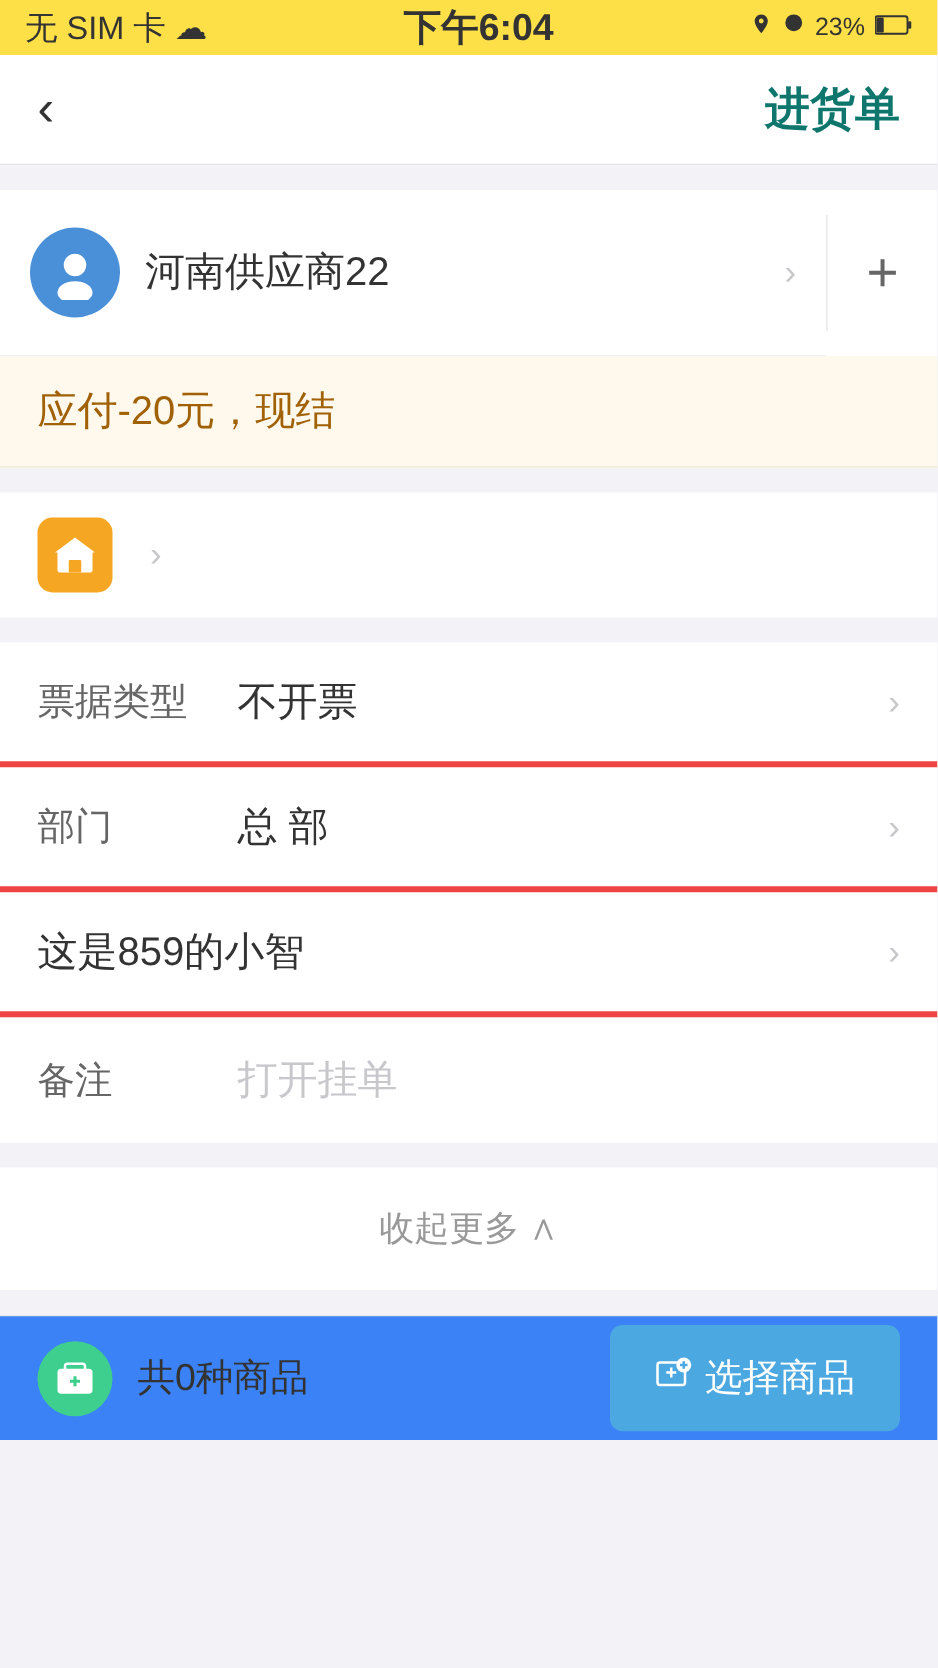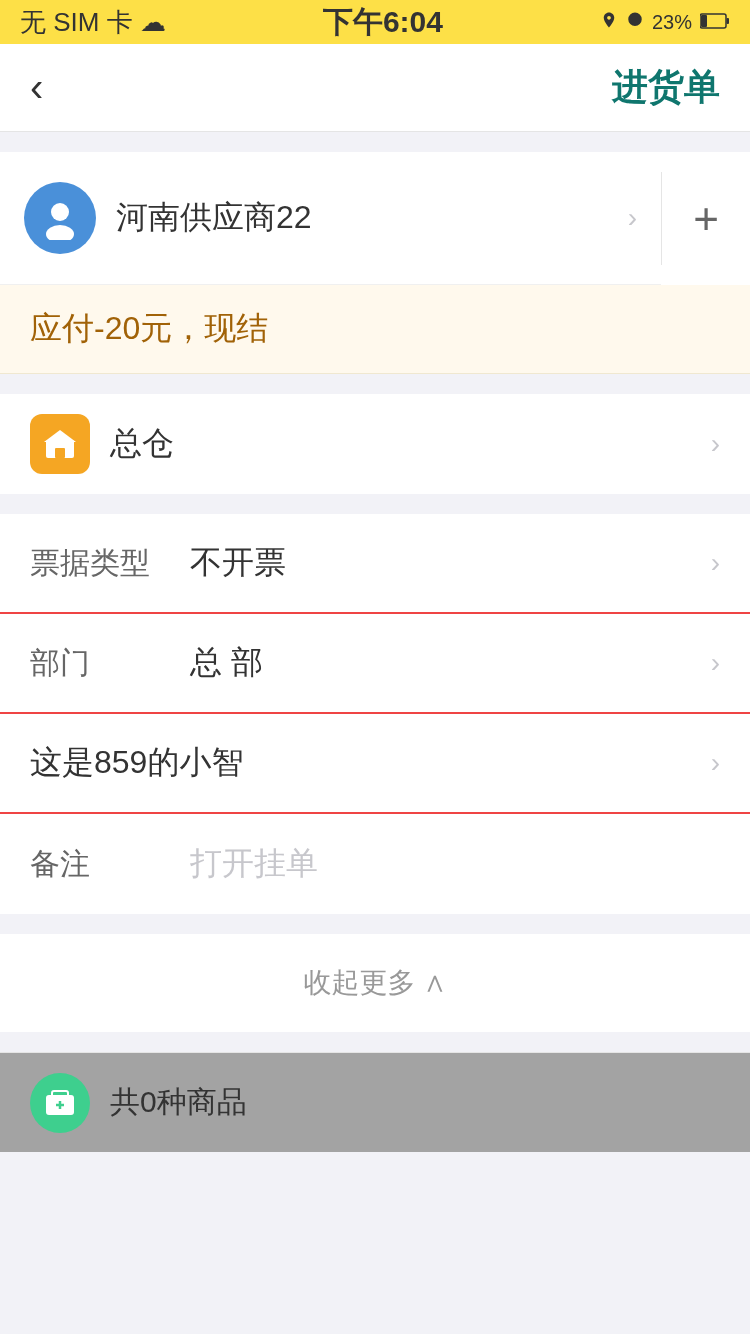--- a/index.html
+++ b/index.html
@@ -141,21 +141,21 @@
       margin-bottom: 20px;
     }
 
     
     .row {
       display: flex;
       align-items: center;
       padding: 0 30px;
       height: 100px;
       background: #fff;
-      border-bottom: 2px solid #ef4444;
+      border-bottom: 5px solid #ef4444;
       cursor: pointer;
     }
     .row:last-child {
       border-bottom: none;
     }
     .row-icon {
       width: 60px;
       height: 60px;
       border-radius: 12px;
       background: #f5a623;
@@ -196,21 +196,21 @@
       padding: 30px;
       cursor: pointer;
       color: #999;
       font-size: 28px;
       gap: 8px;
       margin-bottom: 20px;
     }
 
     
     .bottom-bar {
-      background: #a3a3a3;
+      background: #3b82f6;
       display: flex;
       align-items: center;
       padding: 0 30px;
       height: 100px;
       border-top: 1px solid #e5e5e5;
     }
     .product-count-icon {
       width: 60px;
       height: 60px;
       border-radius: 50%;
@@ -303,21 +303,20 @@
 
   <div class="section">
     <div class="row">
       <div class="row-icon">
         <svg viewBox="0 0 36 36" fill="none" xmlns="http://www.w3.org/2000/svg">
           <rect x="4" y="14" width="28" height="18" rx="2" fill="#fff"></rect>
           <polygon points="2,16 18,4 34,16" fill="#fff"></polygon>
           <rect x="13" y="22" width="10" height="10" rx="1" fill="#f5a623"></rect>
         </svg>
       </div>
-      <div class="row-value">总仓</div>
       <div class="chevron-right">›</div>
     </div>
   </div>
 
   <div class="form-section">
 
     <div class="row">
       <div class="row-label">票据类型</div>
       <div class="row-value">不开票</div>
       <div class="chevron-right">›</div>
@@ -347,17 +346,30 @@
   <div class="bottom-bar">
     <div class="product-count-icon">
       <svg width="36" height="36" viewBox="0 0 36 36" fill="none">
         <rect x="4" y="10" width="28" height="20" rx="3" fill="#fff"></rect>
         <rect x="10" y="6" width="16" height="8" rx="2" stroke="#fff" stroke-width="2" fill="none"></rect>
         <line x1="18" y1="16" x2="18" y2="24" stroke="#3ecf8e" stroke-width="2.5"></line>
         <line x1="14" y1="20" x2="22" y2="20" stroke="#3ecf8e" stroke-width="2.5"></line>
       </svg>
     </div>
     <div class="product-count-text">共0种商品</div>
+    <button class="select-product-btn">
+      <span>
+        <svg width="30" height="30" viewBox="0 0 30 30" fill="none">
+          <rect x="2" y="6" width="22" height="18" rx="2" stroke="#fff" stroke-width="2" fill="none"></rect>
+          <line x1="13" y1="10" x2="13" y2="18" stroke="#fff" stroke-width="2"></line>
+          <line x1="9" y1="14" x2="17" y2="14" stroke="#fff" stroke-width="2"></line>
+          <circle cx="23" cy="8" r="6" fill="#fff"></circle>
+          <line x1="23" y1="5" x2="23" y2="11" stroke="#4ca8e0" stroke-width="2"></line>
+          <line x1="20" y1="8" x2="26" y2="8" stroke="#4ca8e0" stroke-width="2"></line>
+        </svg>
+      </span>
+      <span>选择商品</span>
+    </button>
   </div>
 
   <div class="gray-fill" style="min-height:300px;"></div>
 
 </div>
 
 </body></html>

